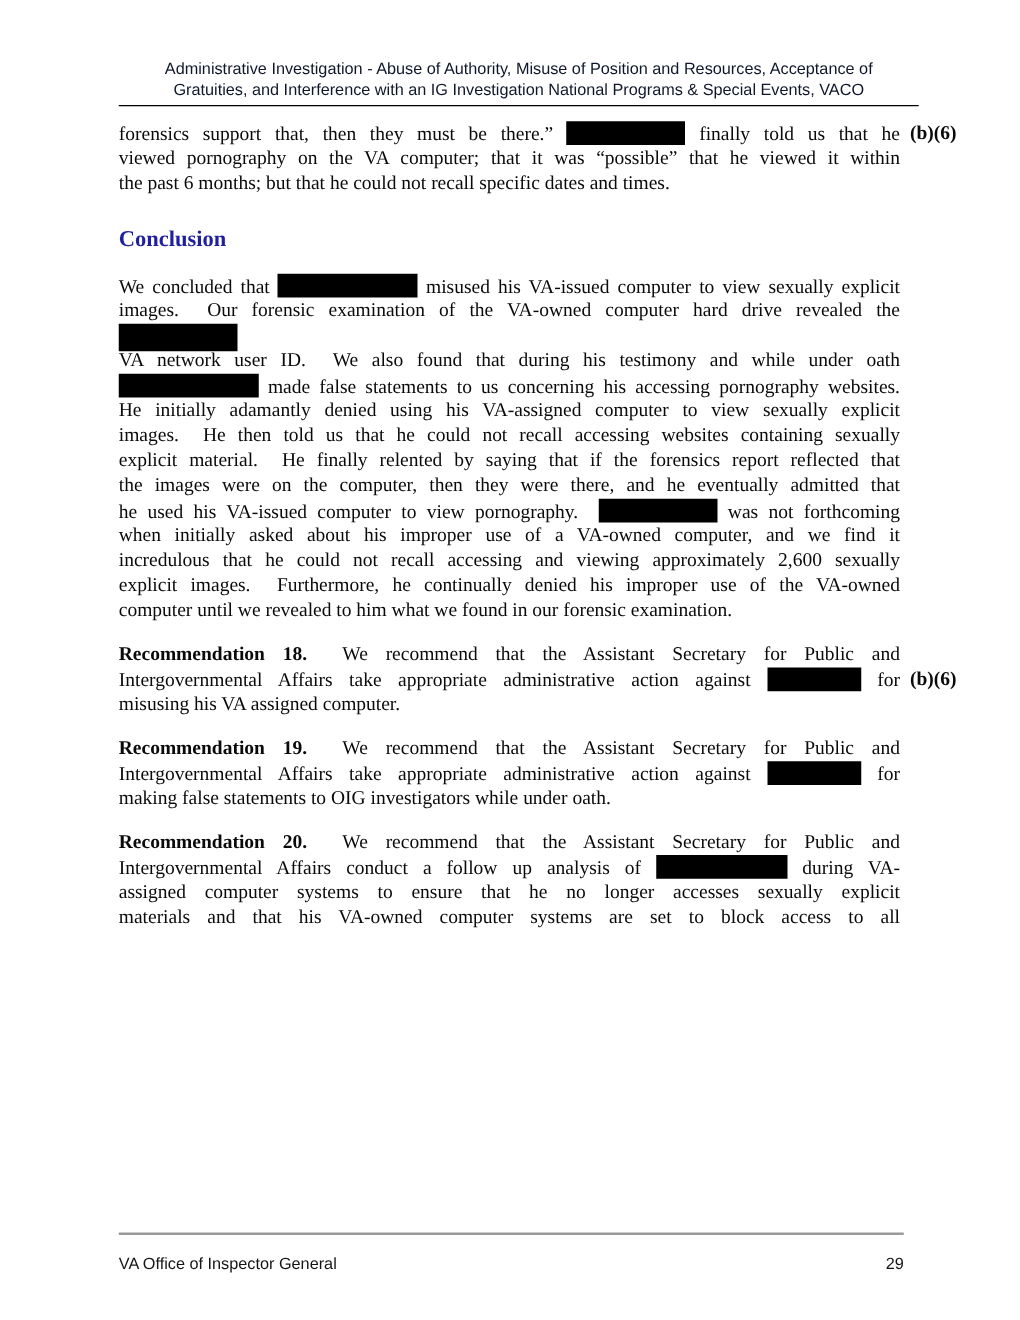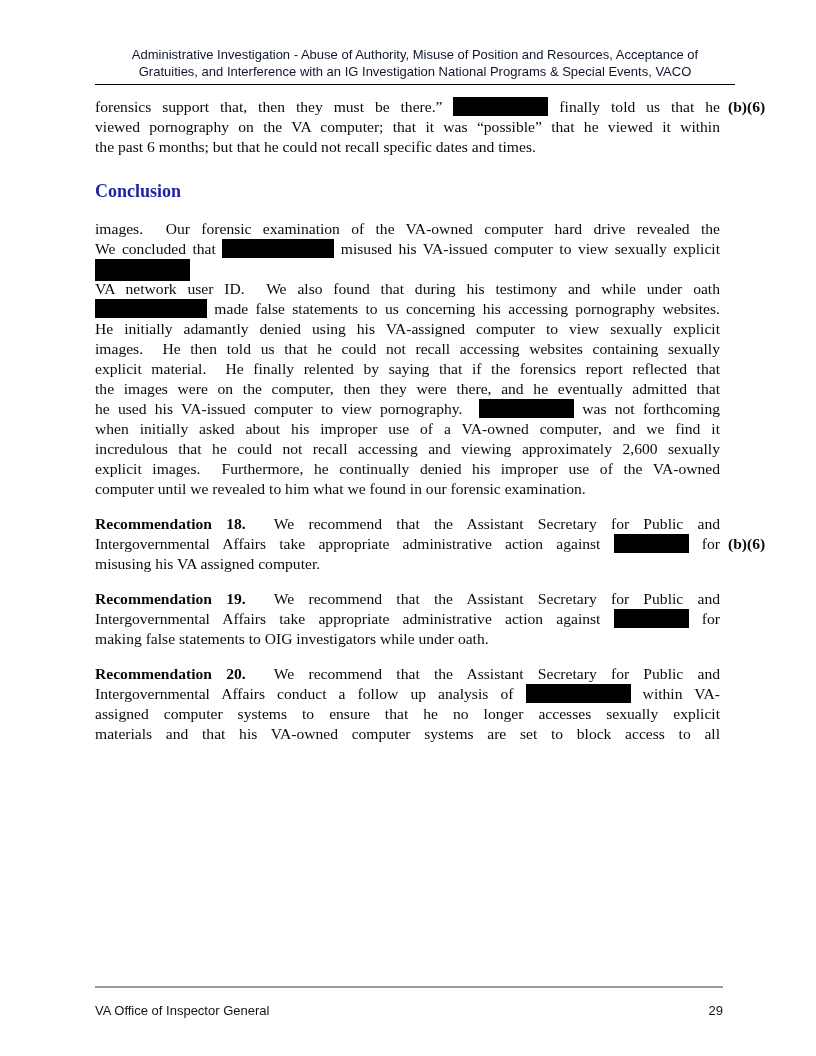--- a/index.html
+++ b/index.html
@@ -33,22 +33,22 @@
 
   <div class="doc-body" id="doc-body">
       <div class="para">
         <div class="line"><span>forensics support that, then they must be there.” </span><span class="redact" style="width: 95px; background: rgb(0, 0, 0);"></span><span> finally told us that he</span></div>
         <div class="line"><span>viewed pornography on the VA computer; that it was “possible” that he viewed it within</span></div>
         <div class="line last"><span>the past 6 months; but that he could not recall specific dates and times.</span></div>
         <span class="margin-note" style="top: 0px;">(b)(6)</span>
       </div>
       <h2 class="conclusion" style="color: rgb(31, 31, 159);">Conclusion</h2>
       <div class="para">
+        <div class="line"><span>We concluded that </span><span class="redact" style="width: 112px; background: rgb(0, 0, 0);"></span><span> misused his VA-issued computer to view sexually explicit</span></div>
         <div class="line"><span>images.&nbsp; Our forensic examination of the VA-owned computer hard drive revealed the</span></div>
-        <div class="line"><span>We concluded that </span><span class="redact" style="width: 112px; background: rgb(0, 0, 0);"></span><span> misused his VA-issued computer to view sexually explicit</span></div>
         <div class="line"><span class="redact" style="width: 95px; height: 22px; vertical-align: -5px; background: rgb(0, 0, 0);"></span></div>
         <div class="line"><span>VA network user ID.&nbsp; We also found that during his testimony and while under oath</span></div>
         <div class="line"><span class="redact" style="width: 112px; background: rgb(0, 0, 0);"></span><span> made false statements to us concerning his accessing pornography websites.</span></div>
         <div class="line"><span>He initially adamantly denied using his VA-assigned computer to view sexually explicit</span></div>
         <div class="line"><span>images.&nbsp; He then told us that he could not recall accessing websites containing sexually</span></div>
         <div class="line"><span>explicit material.&nbsp; He finally relented by saying that if the forensics report reflected that</span></div>
         <div class="line"><span>the images were on the computer, then they were there, and he eventually admitted that</span></div>
         <div class="line"><span>he used his VA-issued computer to view pornography.&nbsp; </span><span class="redact" style="width: 95px; background: rgb(0, 0, 0);"></span><span> was not forthcoming</span></div>
         <div class="line"><span>when initially asked about his improper use of a VA-owned computer, and we find it</span></div>
         <div class="line"><span>incredulous that he could not recall accessing and viewing approximately 2,600 sexually</span></div>
@@ -61,21 +61,21 @@
         <div class="line last"><span>misusing his VA assigned computer.</span></div>
         <span class="margin-note" style="top: 20px;">(b)(6)</span>
       </div>
       <div class="para">
         <div class="line"><span class="bold">Recommendation 19.</span><span>&nbsp; We recommend that the Assistant Secretary for Public and</span></div>
         <div class="line"><span>Intergovernmental Affairs take appropriate administrative action against </span><span class="redact" style="width: 75px; background: rgb(0, 0, 0);"></span><span> for</span></div>
         <div class="line last"><span>making false statements to OIG investigators while under oath.</span></div>
       </div>
       <div class="para">
         <div class="line"><span class="bold">Recommendation 20.</span><span>&nbsp; We recommend that the Assistant Secretary for Public and</span></div>
-        <div class="line"><span>Intergovernmental Affairs conduct a follow up analysis of </span><span class="redact" style="width: 105px; background: rgb(0, 0, 0);"></span><span> within VA-</span></div>
+        <div class="line"><span>Intergovernmental Affairs conduct a follow up analysis of </span><span class="redact" style="width: 105px; background: rgb(0, 0, 0);"></span><span> during VA-</span></div>
         <div class="line"><span>assigned computer systems to ensure that he no longer accesses sexually explicit</span></div>
         <div class="line"><span>materials and that his VA-owned computer systems are set to block access to all</span></div>
       </div>
     </div>
 
   <div class="footer">
     <span>VA Office of Inspector General</span>
     <span>29</span>
   </div>
 </div>

